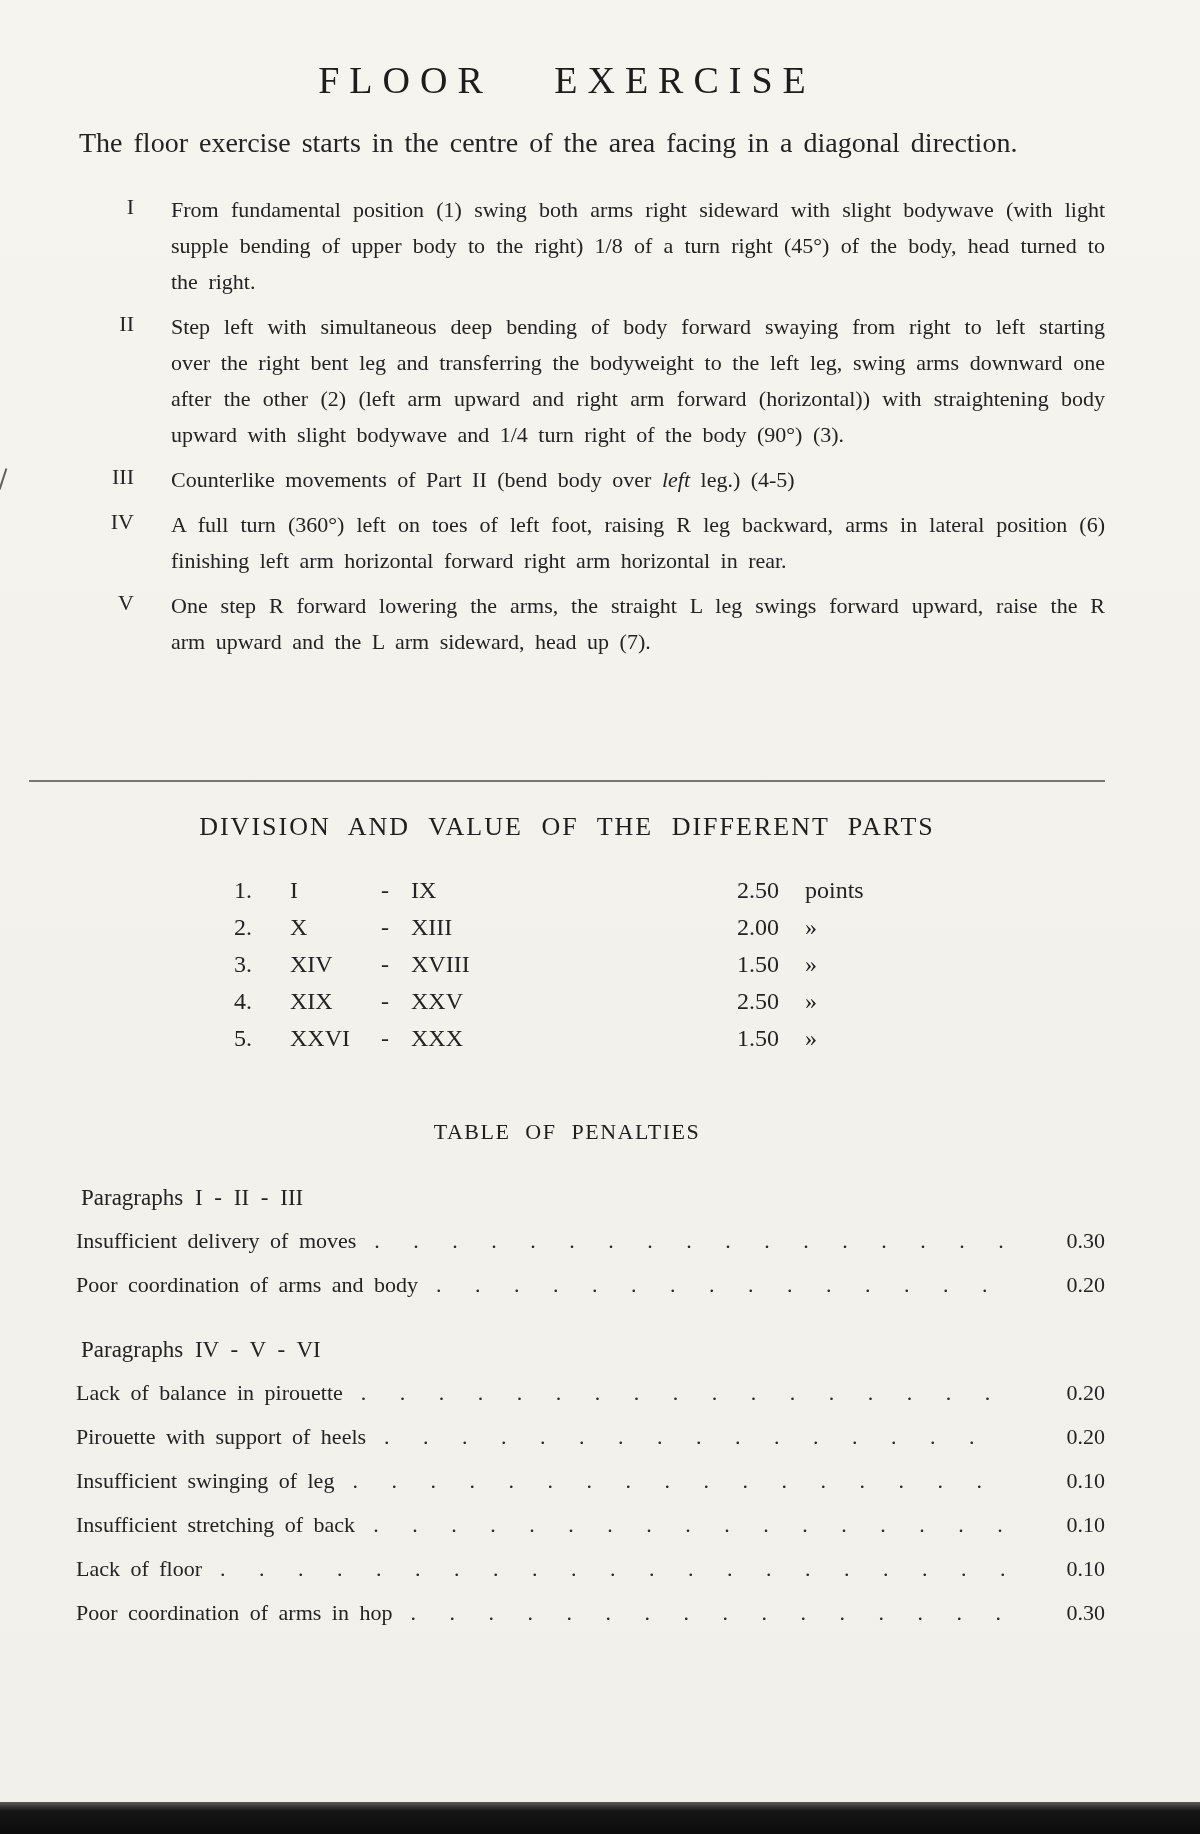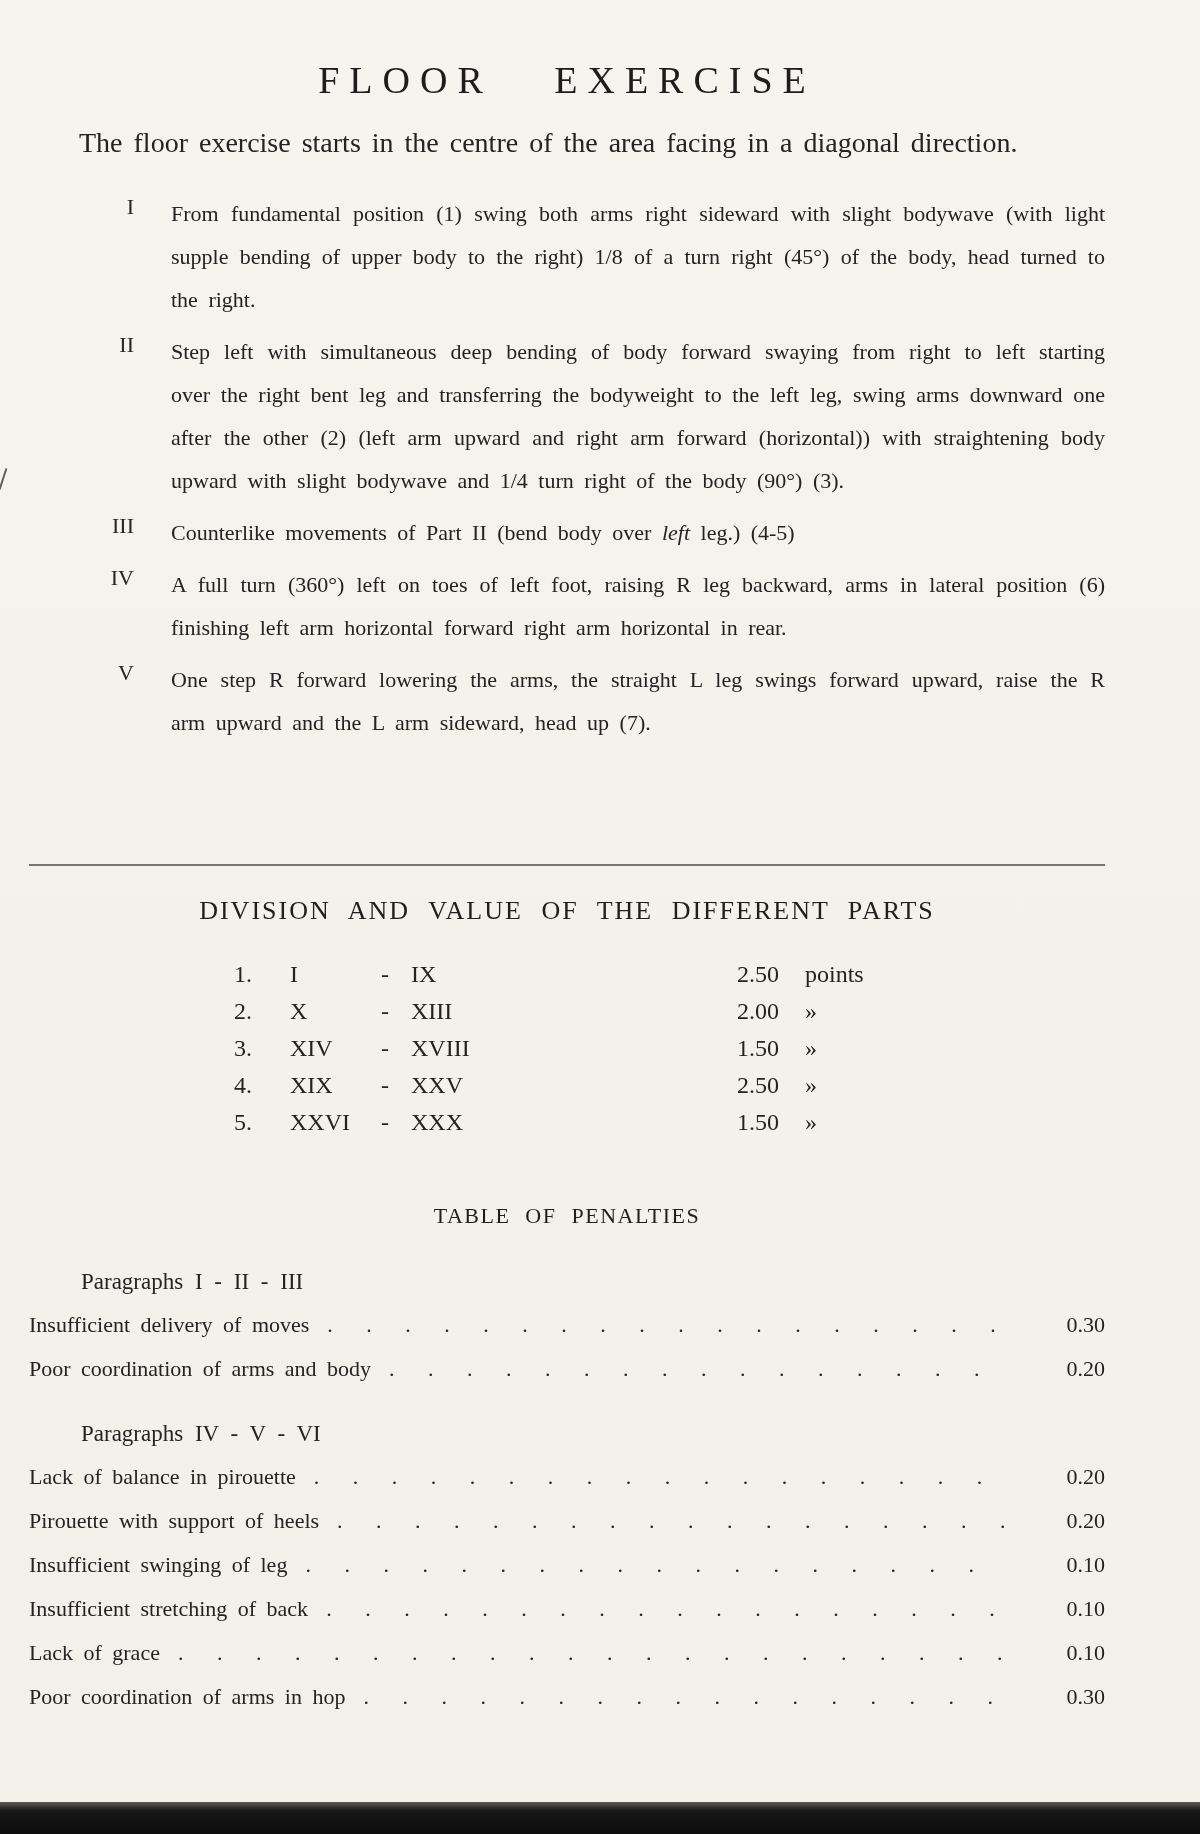--- a/index.html
+++ b/index.html
@@ -35,21 +35,21 @@
   }
 
   .items { margin-top:34px; }
   .item { display:flex; margin-bottom:9px; }
   .item-num {
     flex:none; width:105px; text-align:right;
     font-size:22px; line-height:30.5px; color:#242424;
   }
   .item-text {
     flex:1; margin-left:37px;
-    font-size:22px; line-height:43px;
+    font-size:22px; line-height:36px;
     text-align:justify; word-spacing:5px;
   }
   .italic { font-style:italic; }
 
   .rule {
     border:none;
     border-top:2px solid #4c4c4c;
     margin:120px 0 0 0;
     opacity:.75;
   }
@@ -84,21 +84,21 @@
 
   .group-label {
     margin:40px 0 6px 52px;
     font-size:23px;
     word-spacing:6px;
   }
   .group-label.second { margin-top:30px; }
 
   .penalty-rows { margin-top:8px; }
   .prow { display:flex; align-items:baseline; line-height:44px; font-size:22px; }
-  .plabel { white-space:nowrap; word-spacing:5px; }
+  .plabel { white-space:nowrap; word-spacing:5px;margin-left:47px; }
   .pleader {
     flex:1;
     overflow:hidden;
     white-space:nowrap;
     margin:0 34px 0 18px;
     letter-spacing:14px;
     color:#2a2a2a;
   }
   .pvalue { flex:none; width:64px; text-align:right; }
 
@@ -239,21 +239,21 @@
         <span class="plabel">Insufficient swinging of leg</span>
         <span class="pleader">. . . . . . . . . . . . . . . . . . . . . . . . . . . . . . . . . . . . . . . .</span>
         <span class="pvalue">0.10</span>
       </div>
       <div class="prow">
         <span class="plabel">Insufficient stretching of back</span>
         <span class="pleader">. . . . . . . . . . . . . . . . . . . . . . . . . . . . . . . . . . . . . . . .</span>
         <span class="pvalue">0.10</span>
       </div>
       <div class="prow">
-        <span class="plabel">Lack of grace</span>
+        <span class="plabel">Lack of floor</span>
         <span class="pleader">. . . . . . . . . . . . . . . . . . . . . . . . . . . . . . . . . . . . . . . .</span>
         <span class="pvalue">0.10</span>
       </div>
       <div class="prow">
         <span class="plabel">Poor coordination of arms in hop</span>
         <span class="pleader">. . . . . . . . . . . . . . . . . . . . . . . . . . . . . . . . . . . . . . . .</span>
         <span class="pvalue">0.30</span>
       </div>
     </div>
 

